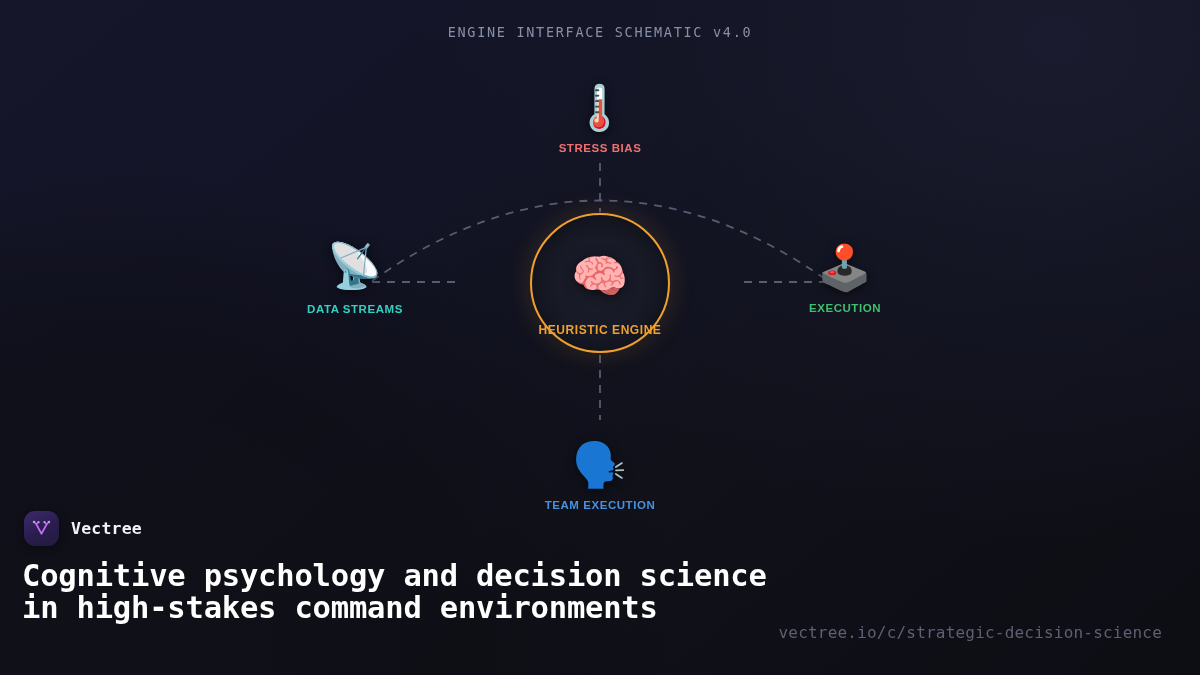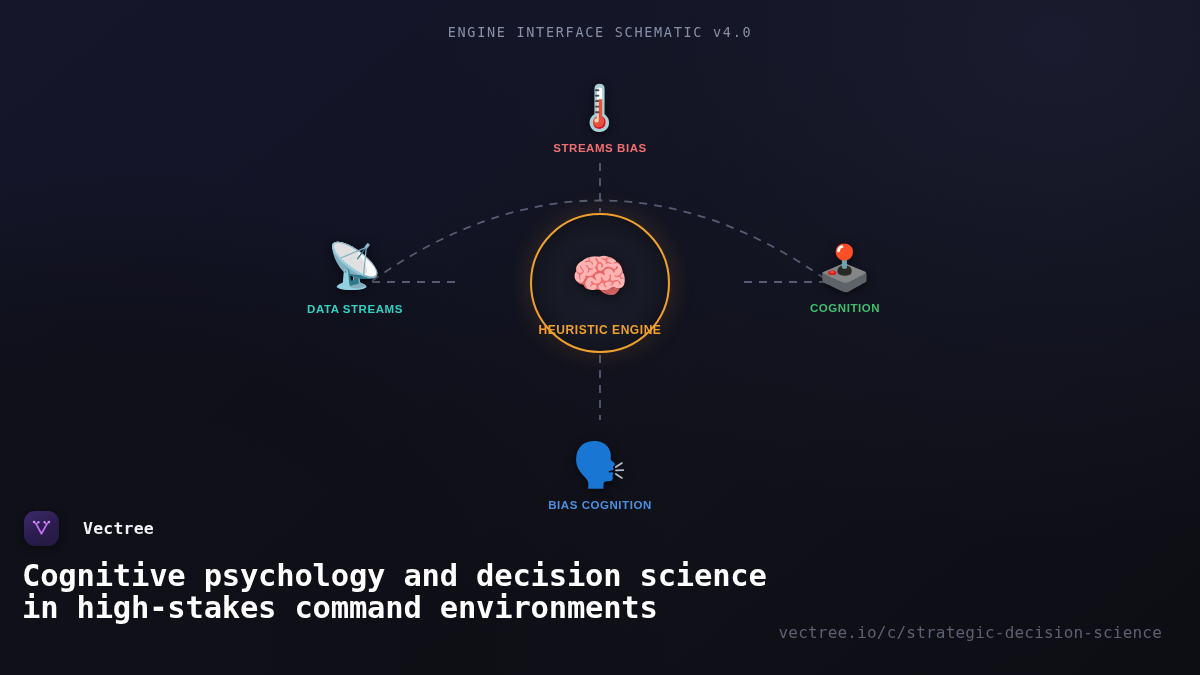--- a/index.html
+++ b/index.html
@@ -115,21 +115,21 @@
     color: #f0a02e;
   }
 
   
   .brand {
     position: absolute;
     left: 24px;
     top: 511px;
     display: flex;
     align-items: center;
-    gap: 24px;
+    gap: 12px;
   }
   .brand-mark {
     width: 35px;
     height: 35px;
     border-radius: 11px;
     background: linear-gradient(150deg, #3c2a6b 0%, #2a1d4e 55%, #221a3e 100%);
     display: flex;
     align-items: center;
     justify-content: center;
     box-shadow: 0 2px 8px rgba(0,0,0,0.45);
@@ -182,36 +182,36 @@
 
       <line x1="744" y1="282" x2="828" y2="282" stroke="#555c74" stroke-width="1.8" stroke-dasharray="8 7"></line>
 
       <line x1="600" y1="163" x2="600" y2="212" stroke="#555c74" stroke-width="1.8" stroke-dasharray="8 7"></line>
 
       <line x1="600" y1="355" x2="600" y2="420" stroke="#555c74" stroke-width="1.8" stroke-dasharray="8 7"></line>
     </svg>
 
     <div class="node" style="left:600px; top:118px;">
       <div class="glyph">🌡️</div>
-      <div class="node-label" style="color:#f07070;">STREAMS BIAS</div>
+      <div class="node-label" style="color:#f07070;">STRESS BIAS</div>
     </div>
 
     <div class="node" style="left:355px; top:278px;">
       <div class="glyph">📡</div>
       <div class="node-label" style="color:#35d0c0;margin-top:12px;">DATA STREAMS</div>
     </div>
 
     <div class="node" style="left:845px; top:278px;">
       <div class="glyph">🕹️</div>
-      <div class="node-label" style="color:#3fbf6f;">COGNITION</div>
+      <div class="node-label" style="color:#3fbf6f;">EXECUTION</div>
     </div>
 
     <div class="node" style="left:600px; top:475px;">
       <div class="glyph">🗣️</div>
-      <div class="node-label" style="color:#4a90e2;">BIAS COGNITION</div>
+      <div class="node-label" style="color:#4a90e2;">TEAM EXECUTION</div>
     </div>
 
     <div class="hub">
       <div class="hub-ring"></div>
       <div class="hub-glyph">🧠</div>
     </div>
     <div class="hub-label">HEURISTIC ENGINE</div>
 
   </div>
 

